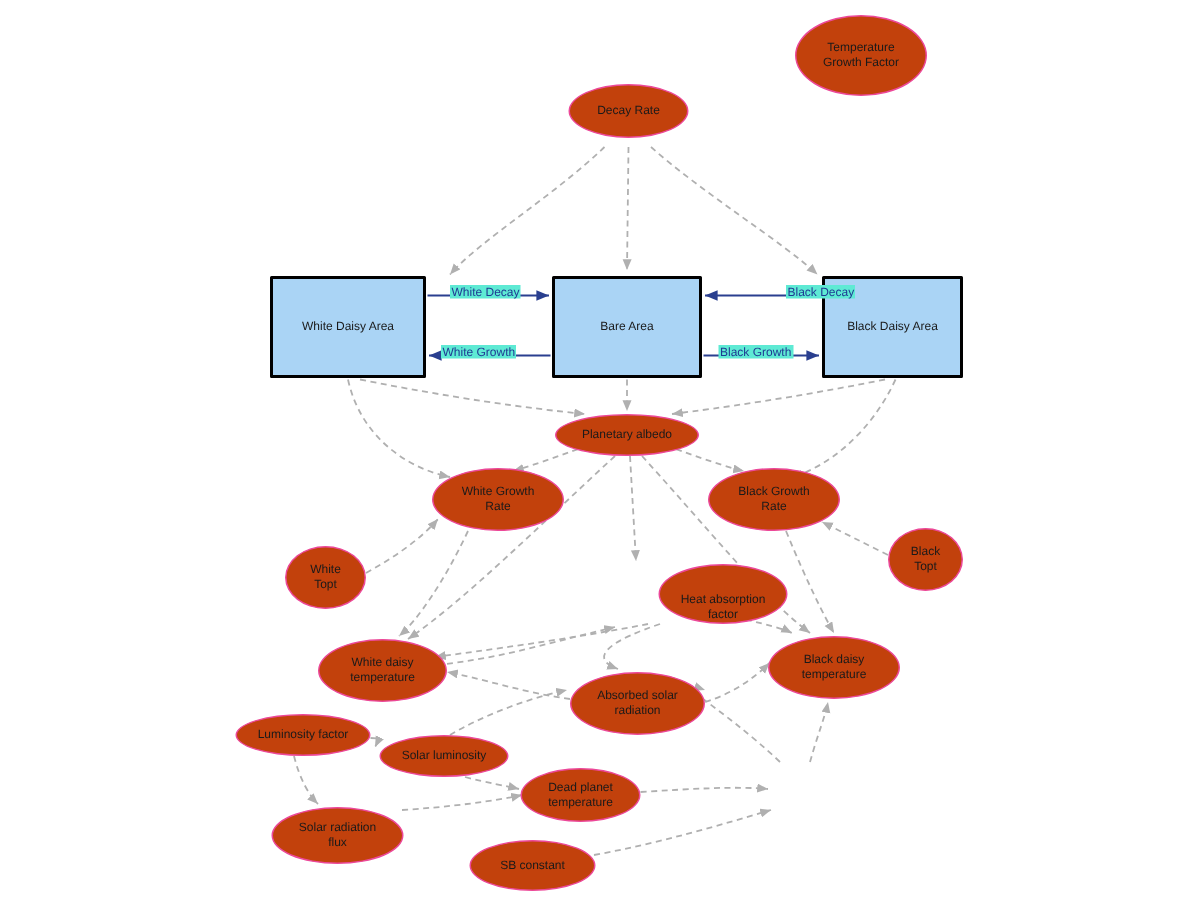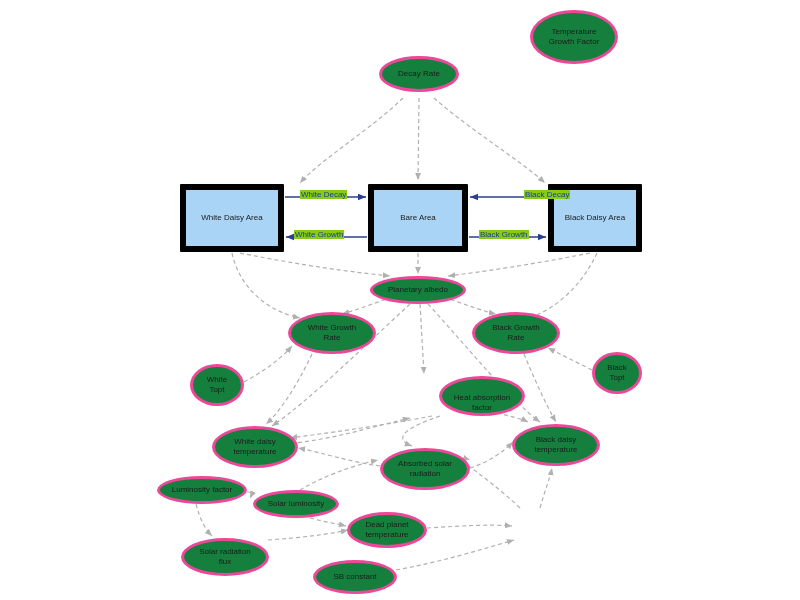--- a/index.html
+++ b/index.html
@@ -30,34 +30,34 @@
     align-items: center;
     justify-content: center;
     text-align: center;
     color: #1a1a1a;
     font-size: 8px;
     line-height: 1.25;
     white-space: pre-line;
   }
   .node.stock {
     background: #aad4f5;
-    border: 6px solid #000000;
+    border: 2px solid #000000;
     border-radius: 1px;
   }
   .node.aux {
-    background: #15803d;
-    border: 3px solid #ec4899;
+    background: #c2410c;
+    border: 1px solid #ec4899;
     border-radius: 50%;
   }
   .edge-label {
     position: absolute;
     font-family: "Liberation Sans", sans-serif;
     font-size: 8px;
     color: #1f3a93;
-    background: #84cc16;
+    background: #5eead4;
     padding: 0 1px;
     white-space: nowrap;
   }
 </style>
 </head>
 <body>
 
 <div id="canvas">
 
   <svg id="edges" viewBox="0 0 800 600">

